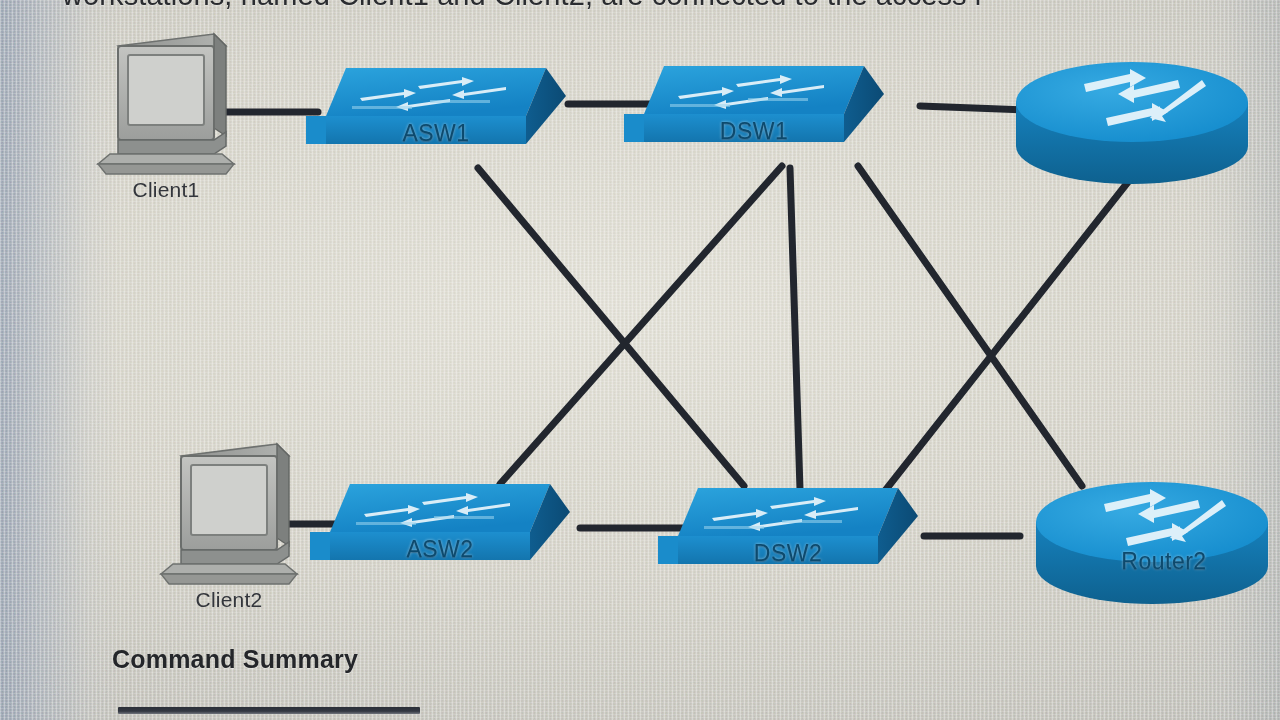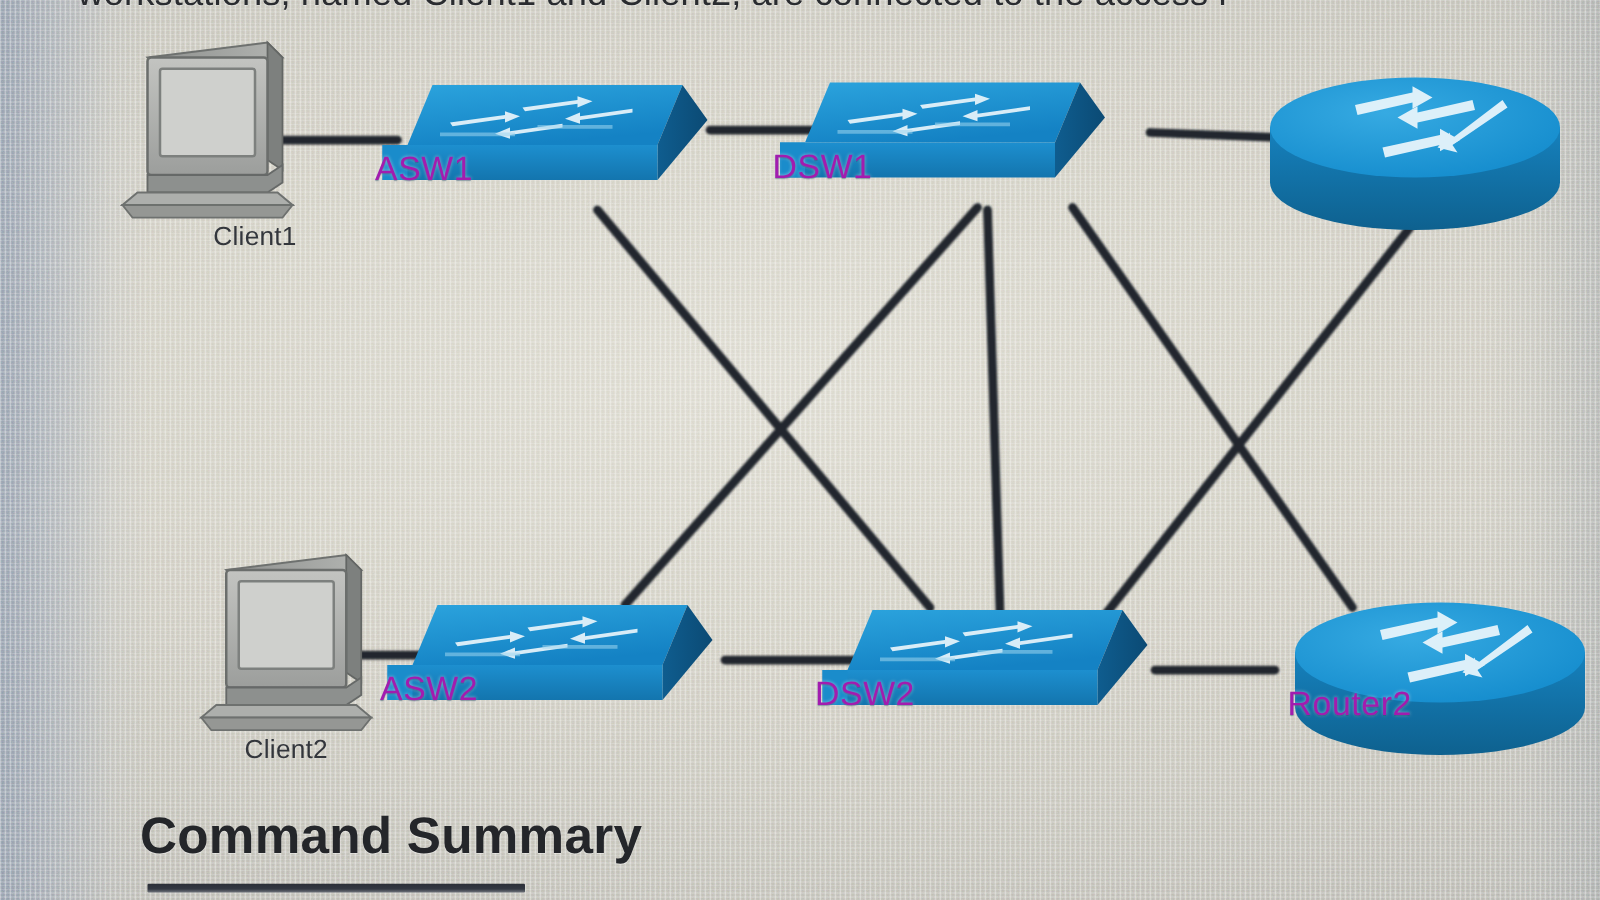--- a/index.html
+++ b/index.html
@@ -88,21 +88,21 @@
     letter-spacing: .1px;
     color: #2a2c30;
     white-space: nowrap;
     overflow: hidden;
     text-shadow: 0 1px 0 rgba(255,255,255,.35);
   }
   #command-summary {
     position: absolute;
     left: 112px;
     top: 645px;
-    font-size: 41px;
+    font-size: 25px;
     font-weight: bold;
     color: #24262a;
     letter-spacing: .2px;
     text-shadow: 0 1px 0 rgba(255,255,255,.4);
     text-align: center;
   }
   #summary-rule {
     position: absolute;
     left: 118px;
     top: 707px;
@@ -113,23 +113,23 @@
   }
 
   
   #links { position: absolute; inset: 0; }
 
   
   .node { position: absolute; }
   .node-label {
     position: absolute;
     width: 100%;
-    text-align: left;
-    color: #a21caf;
-    font-size: 27px;
+    text-align: center;
+    color: #0c4a6e;
+    font-size: 23px;
     letter-spacing: .5px;
     text-shadow: 0 0 3px rgba(255,255,255,.55), 0 1px 1px rgba(0,40,70,.5);
     pointer-events: none;
   }
   .client-label {
     position: absolute;
     width: 100%;
     text-align: center;
     color: #33363c;
     font-size: 21px;
@@ -191,21 +191,21 @@
         </linearGradient>
       </defs>
       <polygon points="22,18 118,6 130,18 34,30" fill="url(#pcTop)" stroke="#6e716f" stroke-width="1.6"></polygon>
       <polygon points="118,6 130,18 130,108 118,100" fill="#7d807e" stroke="#636664" stroke-width="1.4"></polygon>
       <rect x="22" y="18" width="96" height="94" rx="3" fill="url(#pcFace)" stroke="#6b6e6c" stroke-width="2"></rect>
       <rect x="32" y="27" width="76" height="70" rx="2" fill="#cfd0cd" stroke="#7d807e" stroke-width="2"></rect>
       <polygon points="22,112 118,112 130,104 130,118 118,126 22,126" fill="#8d908e" stroke="#666968" stroke-width="1.5"></polygon>
       <polygon points="14,126 126,126 138,136 2,136" fill="#adafac" stroke="#6e716f" stroke-width="1.5"></polygon>
       <polygon points="2,136 138,136 130,146 10,146" fill="#959794" stroke="#6e716f" stroke-width="1.4"></polygon>
     </svg>
-    <div class="client-label" style="top: 150px; padding-left: 38px;">Client1</div>
+    <div class="client-label" style="top: 150px;">Client1</div>
   </div>
 
   <div class="node" id="node-asw1" style="left: 300px; top: 62px; width: 272px; height: 112px;">
     <svg class="sw-svg" width="272" height="112" viewBox="0 0 272 112">
       <defs>
         <linearGradient id="swTopG" x1="0" y1="0" x2="0.4" y2="1">
           <stop offset="0%" stop-color="#2ba3dd"></stop>
             <stop offset="100%" stop-color="#1482c4"></stop>
         </linearGradient>
         <linearGradient id="swFrontG" x1="0" y1="0" x2="0" y2="1">

